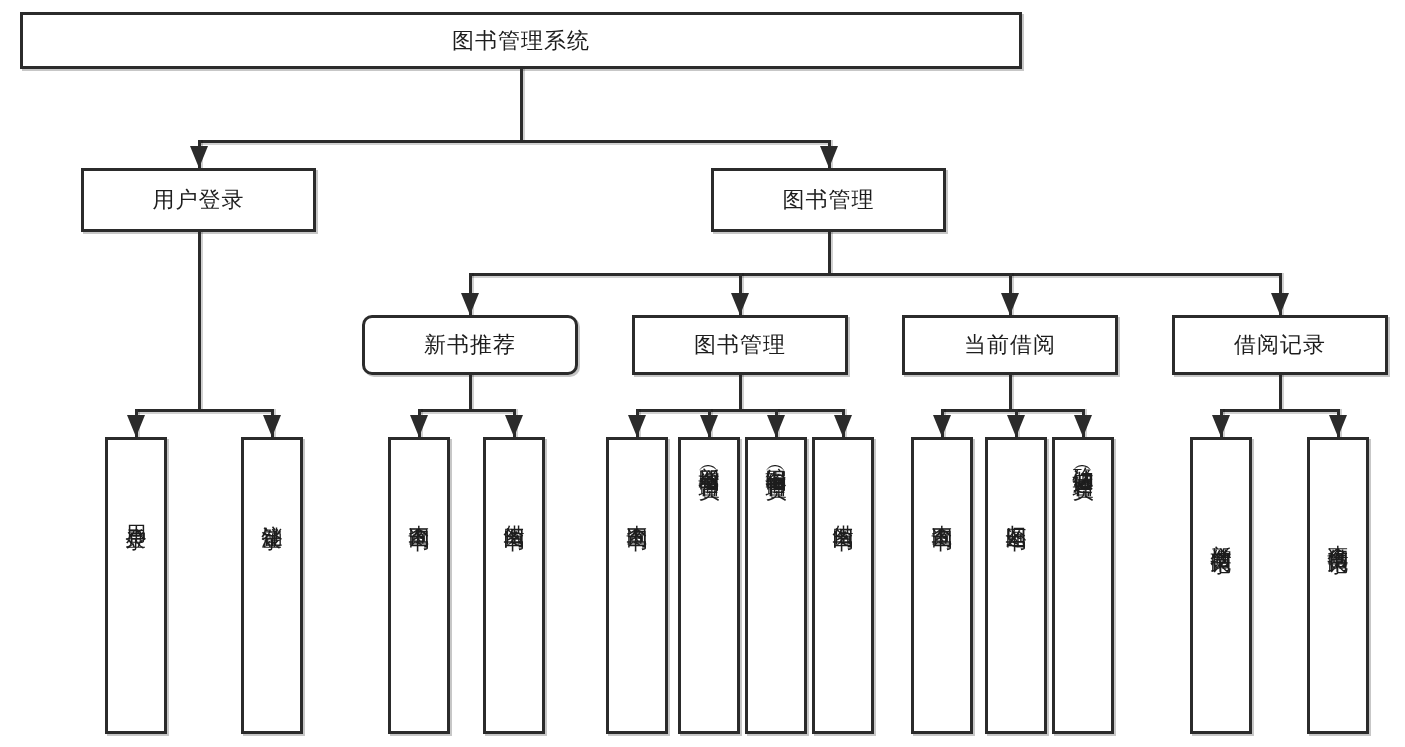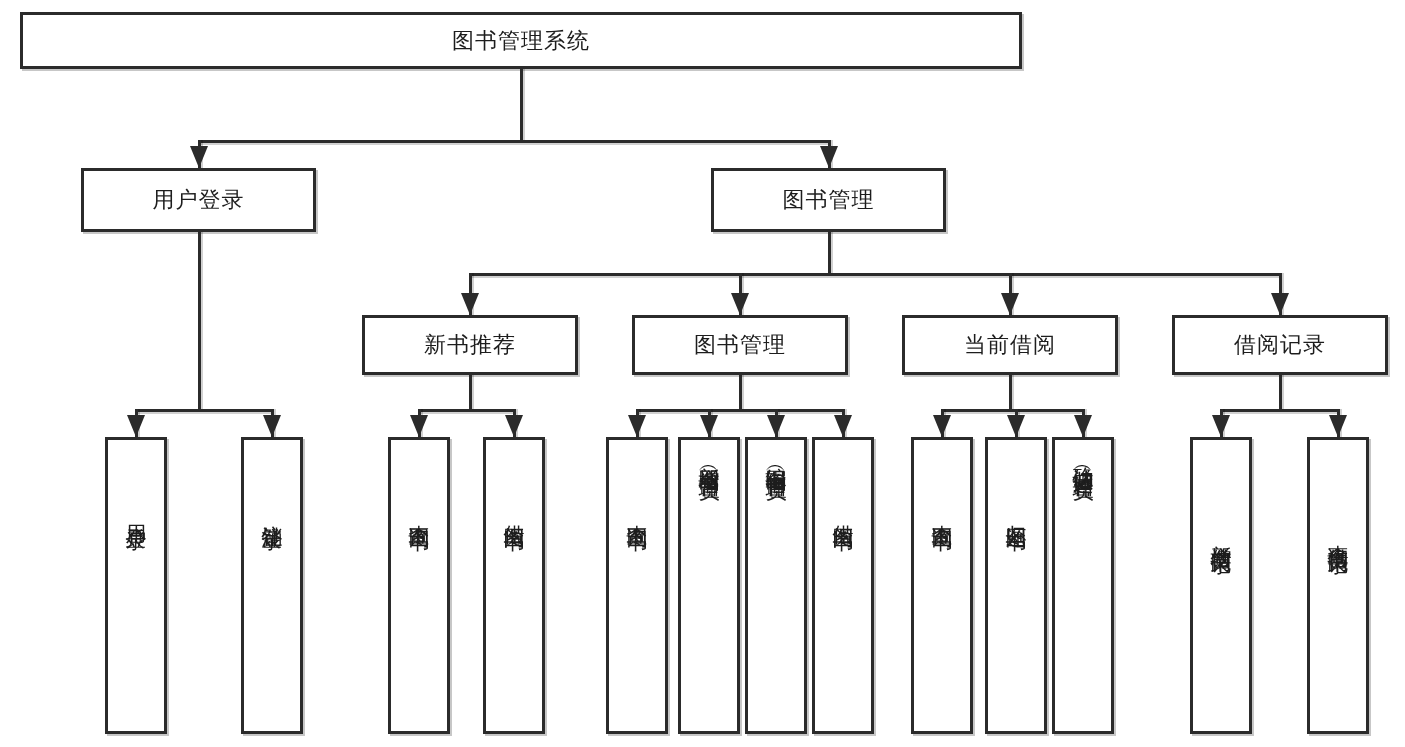--- a/index.html
+++ b/index.html
@@ -79,21 +79,21 @@
 <div id="canvas">
     <div class="node" style="left: 20px; top: 12px; width: 1002px; height: 57px;">
       <span class="lbl">图书管理系统</span>
     </div>
     <div class="node" style="left: 81px; top: 168px; width: 235px; height: 64px;">
       <span class="lbl">用户登录</span>
     </div>
     <div class="node" style="left: 711px; top: 168px; width: 235px; height: 64px;">
       <span class="lbl">图书管理</span>
     </div>
-    <div class="node" style="left: 362px; top: 315px; width: 216px; height: 60px;">
+    <div class="node" style="left: 362px; top: 315px; width: 216px; height: 60px; border-radius: 10px;">
       <span class="lbl">新书推荐</span>
     </div>
     <div class="node" style="left: 632px; top: 315px; width: 216px; height: 60px;">
       <span class="lbl">图书管理</span>
     </div>
     <div class="node" style="left: 902px; top: 315px; width: 216px; height: 60px;">
       <span class="lbl">当前借阅</span>
     </div>
     <div class="node" style="left: 1172px; top: 315px; width: 216px; height: 60px;">
       <span class="lbl">借阅记录</span>

